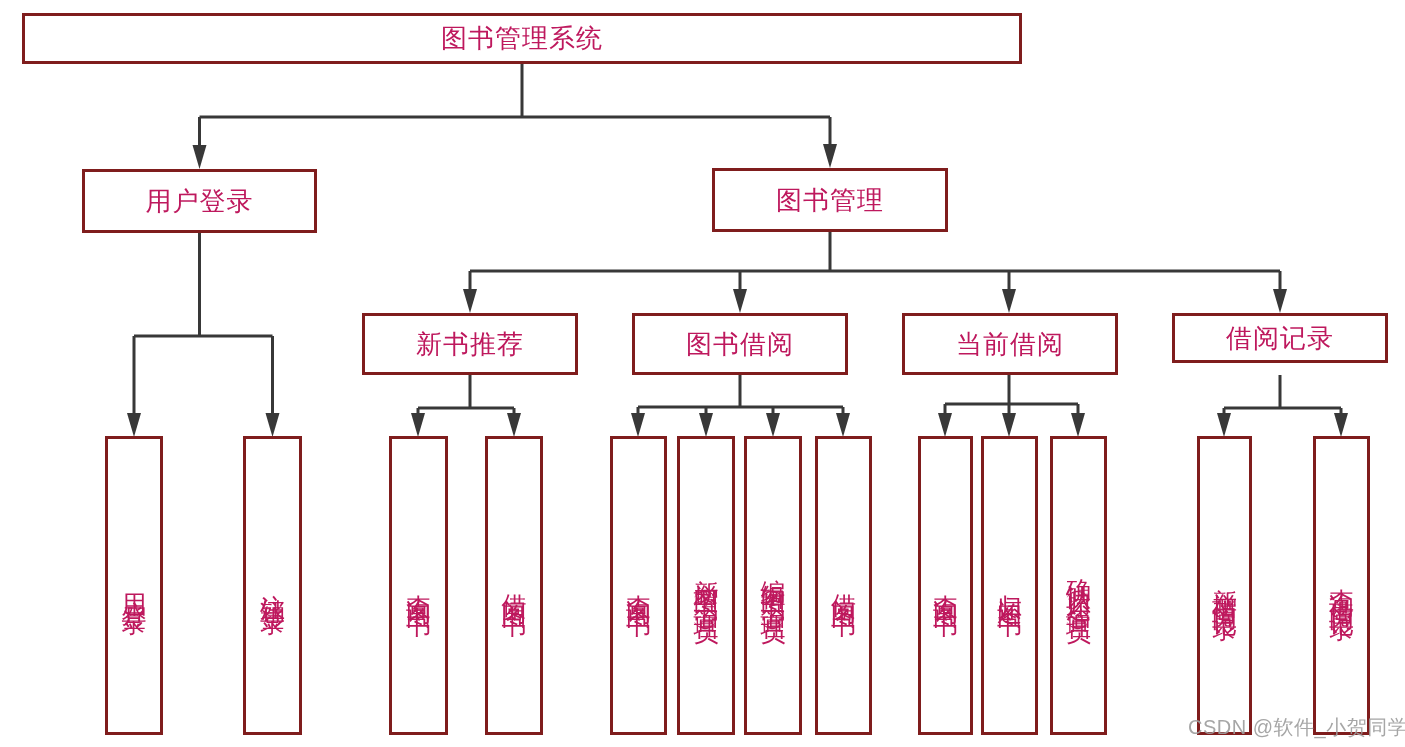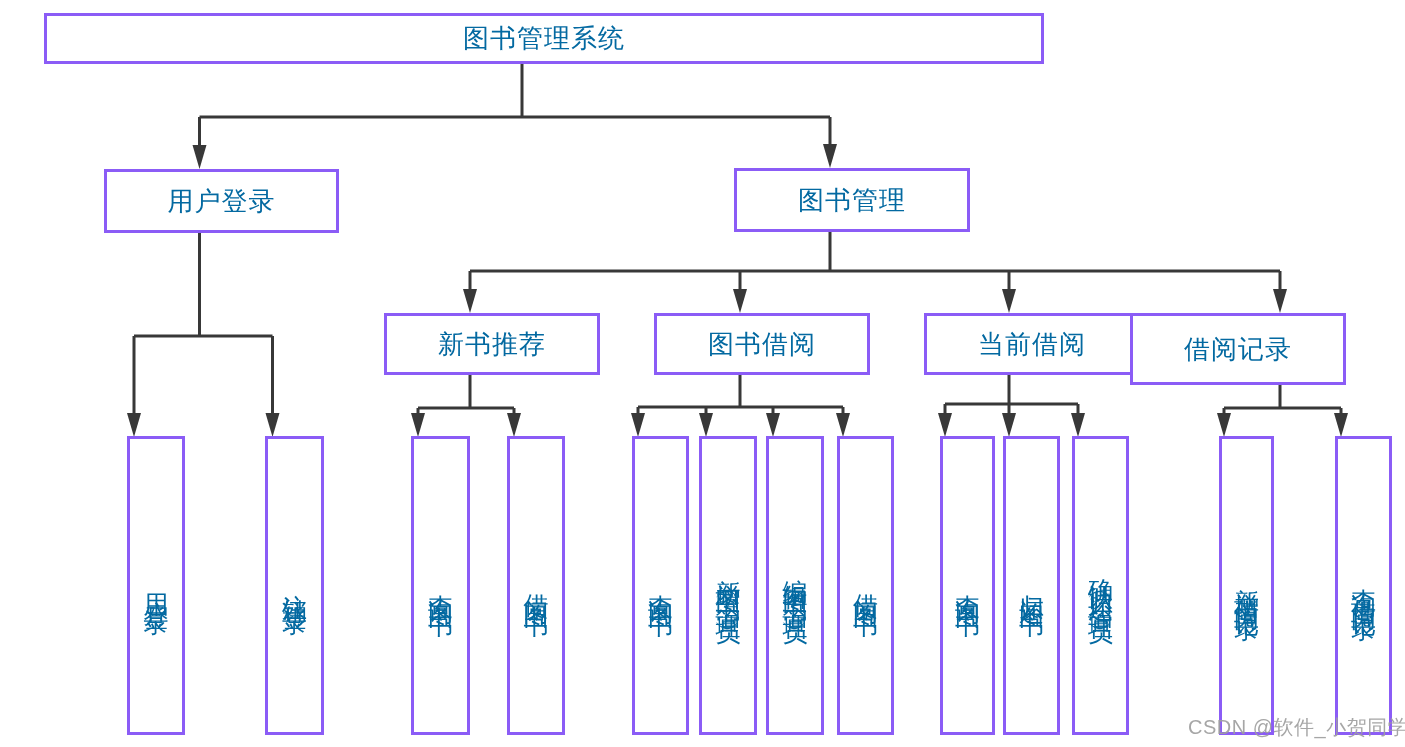--- a/index.html
+++ b/index.html
@@ -18,27 +18,26 @@
   #connectors {
     position: absolute;
     left: 0;
     top: 0;
     z-index: 1;
   }
   .node {
     position: absolute;
     box-sizing: border-box;
     background: #ffffff;
-    border: 3px solid #8b5cf6;
-    color: #0369a1;
+    border: 3px solid #7f1d1d;
+    color: #be185d;
     display: flex;
     align-items: center;
     justify-content: center;
     z-index: 2;
-    margin-left: 22px;
   }
   .h-node {
     font-size: 26px;
     letter-spacing: 1px;
     white-space: nowrap;
   }
   .v-node {
     writing-mode: vertical-rl;
     text-orientation: mixed;
     font-size: 25px;
@@ -102,21 +101,21 @@
   </svg>
 
   <div class="node h-node" style="left:22px; top:13px; width:1000px; height:51px;">图书管理系统</div>
 
   <div class="node h-node" style="left:82px; top:169px; width:235px; height:64px;">用户登录</div>
   <div class="node h-node" style="left:712px; top:168px; width:236px; height:64px;text-align:center;">图书管理</div>
 
   <div class="node h-node" style="left:362px; top:313px; width:216px; height:62px;font-family:Liberation Serif, serif;">新书推荐</div>
   <div class="node h-node" style="left:632px; top:313px; width:216px; height:62px;text-align:center;">图书借阅</div>
   <div class="node h-node" style="left:902px; top:313px; width:216px; height:62px;">当前借阅</div>
-  <div class="node h-node" style="left:1108px; top:313px; width:216px; height:72px;">借阅记录</div>
+  <div class="node h-node" style="left:1172px; top:313px; width:216px; height:50px;">借阅记录</div>
 
   <div class="node v-node" style="left:105px; top:436px; width:58px; height:299px;">用户登录</div>
   <div class="node v-node" style="left:243px; top:436px; width:59px; height:299px;">注销登录</div>
 
   <div class="node v-node" style="left:389px; top:436px; width:59px; height:299px;">查询图书</div>
   <div class="node v-node" style="left:485px; top:436px; width:58px; height:299px;">借阅图书</div>
 
   <div class="node v-node" style="left:610px; top:436px; width:57px; height:299px;">查询图书</div>
   <div class="node v-node" style="left:677px; top:436px; width:58px; height:299px;">新增图书（管理员）</div>
   <div class="node v-node" style="left:744px; top:436px; width:58px; height:299px;">编辑图书（管理员）</div>

